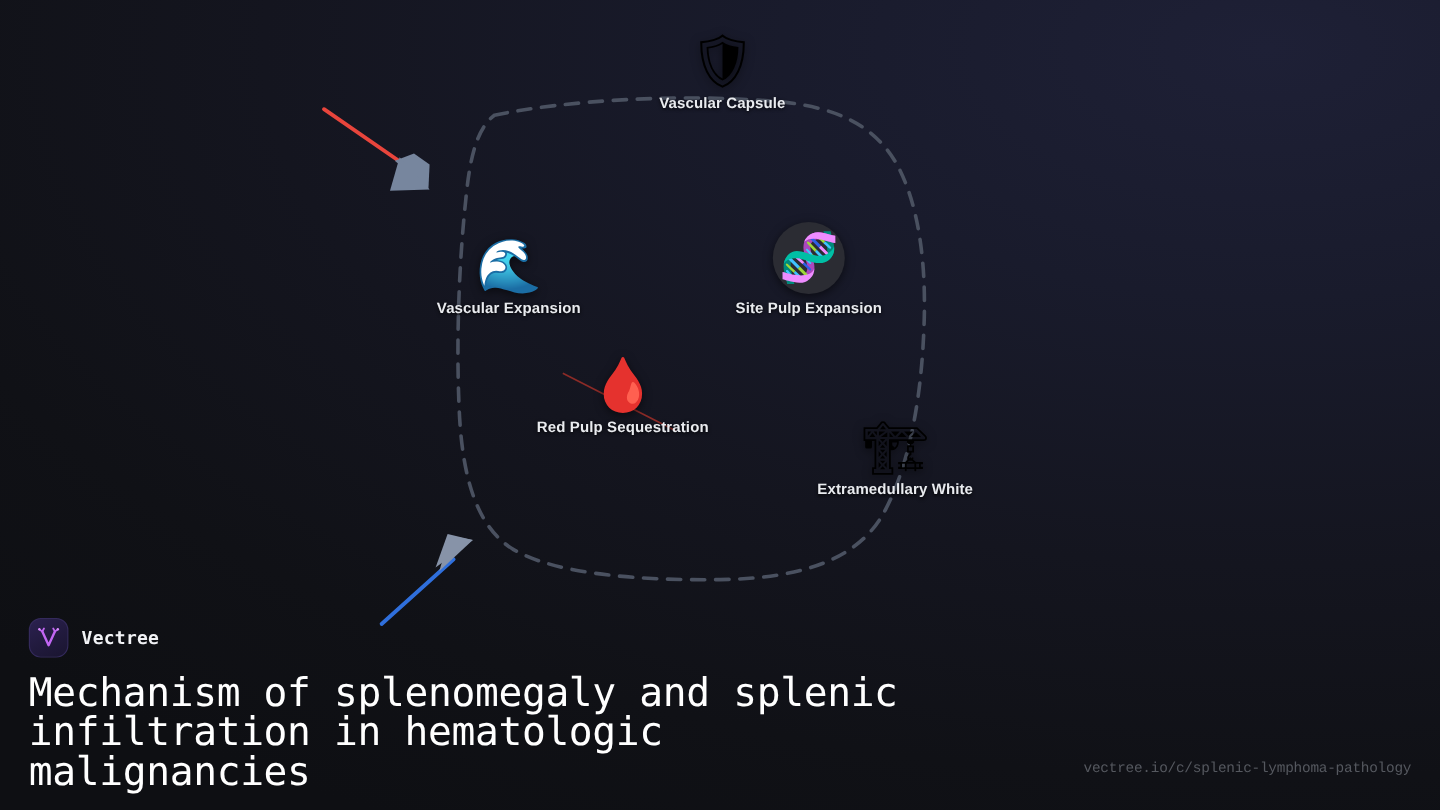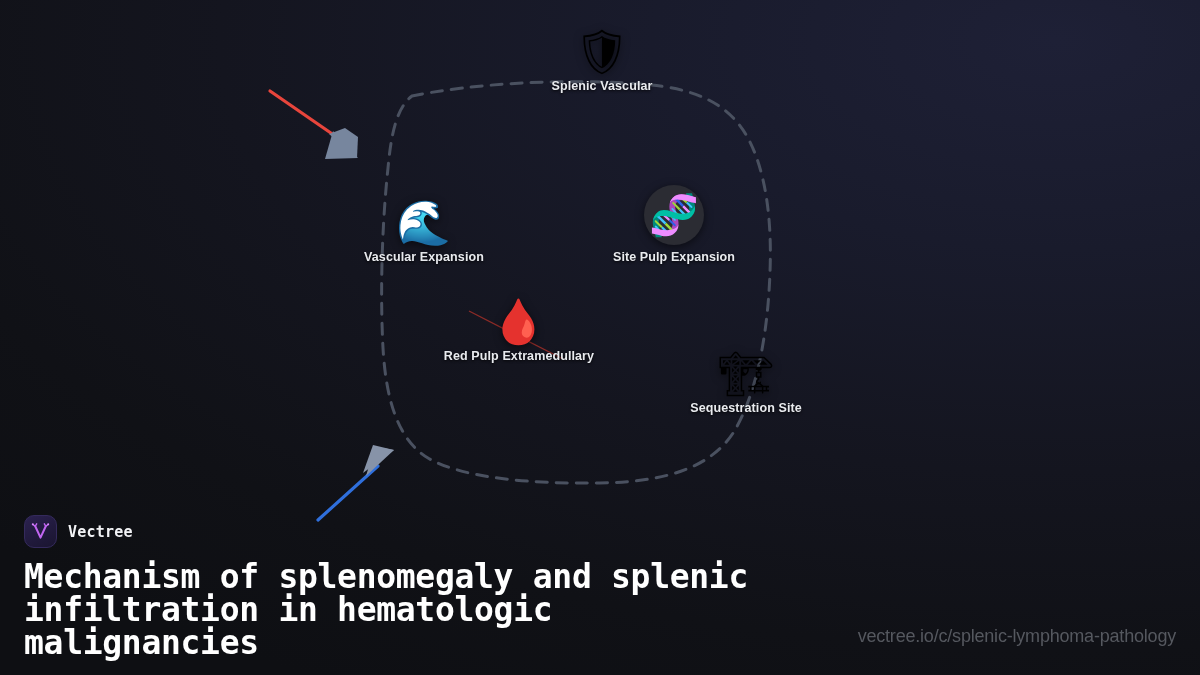--- a/index.html
+++ b/index.html
@@ -110,34 +110,34 @@
     font-family: "DejaVu Sans Mono", "Liberation Mono", monospace;
     font-size: 15px;
     font-weight: bold;
     color: #f2f3f6;
     letter-spacing: .2px;
   }
 
   #deck-title {
     font-family: "DejaVu Sans Mono", "Liberation Mono", monospace;
     font-size: 33px;
-    font-weight: bold;
+    font-weight: normal;
     line-height: 33px;
     color: #ffffff;
     letter-spacing: -.3px;
     max-width: 830px;
     white-space: pre-line;
   }
 
   #source-url {
     position: absolute;
     right: 24px;
     bottom: 28px;
-    font-family: Liberation Sans, sans-serif;
-    font-size: 18px;
+    font-family: Liberation Mono, monospace;
+    font-size: 12px;
     color: #55585f;
     letter-spacing: -.2px;
   }
 </style>
 </head>
 <body>
 
 <div id="canvas">
 
   <svg id="diagram-layer" viewBox="0 0 1200 675" xmlns="http://www.w3.org/2000/svg">
@@ -164,37 +164,37 @@
     <g>
       <line x1="318" y1="520" x2="378" y2="466" stroke="#2f6fdc" stroke-width="3.2" stroke-linecap="round"></line>
       <polygon points="394,450 366,476 372,456 383,448" fill="#8793a8"></polygon>
       <polygon points="394,450 363,473 373,445" fill="#8793a8"></polygon>
     </g>
   </svg>
 
   <div id="nodes-layer">
       <div class="node" style="left: 602px; top: 30px;">
         <div class="node-icon">🛡</div>
-        <div class="node-label">Splenic Vascular</div>
+        <div class="node-label">Vascular Capsule</div>
       </div>
       <div class="node" style="left: 424px; top: 201px;">
         <div class="node-icon">🌊</div>
         <div class="node-label">Vascular Expansion</div>
       </div>
       <div class="node" style="left: 674px; top: 185px;">
         <div class="node-icon has-disc">🧬</div>
         <div class="node-label">Site Pulp Expansion</div>
       </div>
       <div class="node" style="left: 519px; top: 300px;">
         <div class="node-icon">🩸</div>
-        <div class="node-label">Red Pulp Extramedullary</div>
+        <div class="node-label">Red Pulp Sequestration</div>
       </div>
       <div class="node" style="left: 746px; top: 352px;">
         <div class="node-icon">🏗</div>
-        <div class="node-label">Sequestration Site</div>
+        <div class="node-label">Extramedullary White</div>
       </div>
     </div>
 
   <div id="footer">
 
     <div id="brand">
       <div id="brand-mark">
         <svg width="21" height="21" viewBox="0 0 24 24" xmlns="http://www.w3.org/2000/svg">
           <path d="M6 6 L12 19 L18 6" fill="none" stroke="#c166f2" stroke-width="2.3" stroke-linecap="round" stroke-linejoin="round"></path>
           <path d="M6 6 L3.4 4.2 M6 6 L7.6 3.2" stroke="#c166f2" stroke-width="1.7" stroke-linecap="round"></path>

